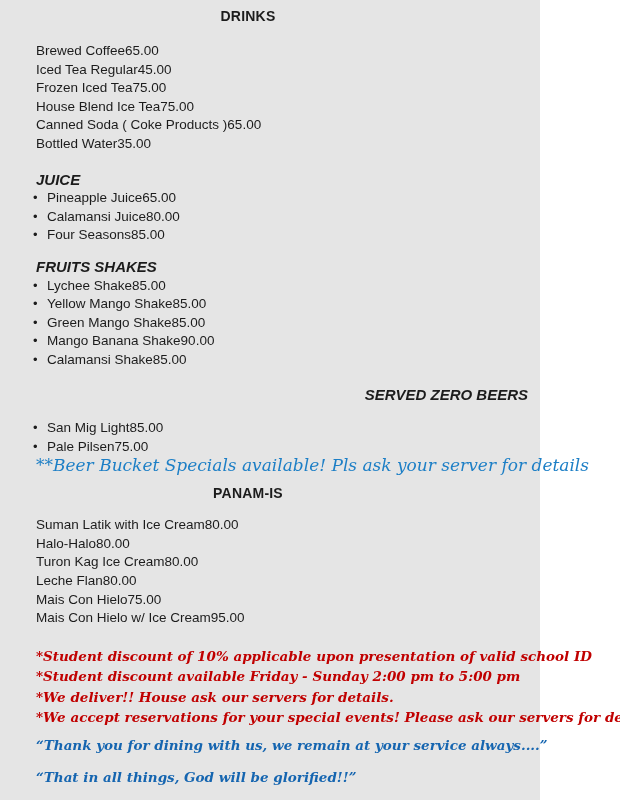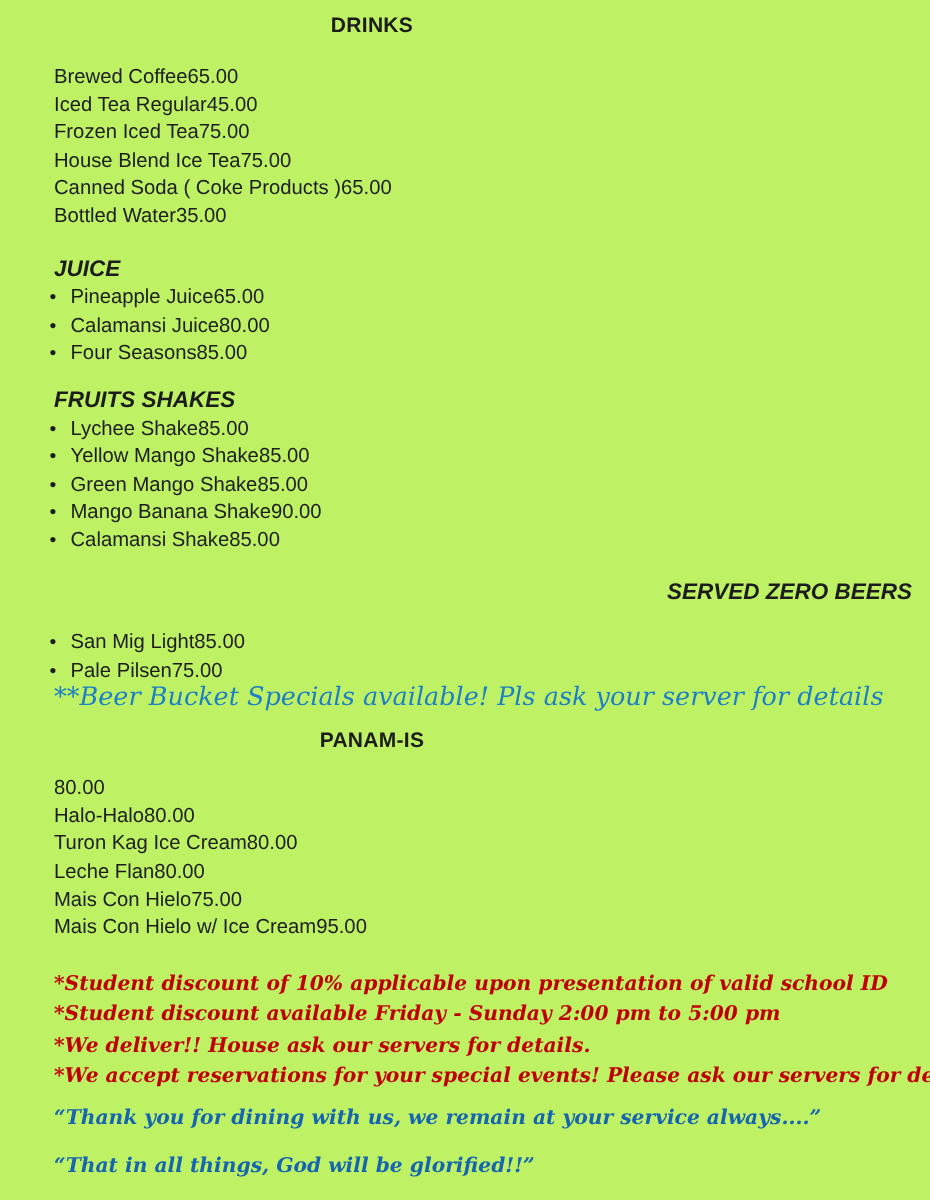--- a/index.html
+++ b/index.html
@@ -6,23 +6,23 @@
   body {
     width: 620px; height: 800px;
     background: #ffffff;
     overflow: hidden;
     font-family: "Liberation Sans", sans-serif;
     color: #1c1c1c;
     -webkit-font-smoothing: antialiased;
   }
   .page {
     box-sizing: border-box;
-    width: 620px; height: 800px;
+    width: 540px; height: 800px;
     padding: 7px 12px 0 36px;
-    background: #bef264;
+    background: #e5e5e5;
   }
   
   .big-title {
     width: 424px;
     text-align: center;
     font-weight: bold;
     font-size: 14px;
     line-height: 19px;
     letter-spacing: 0.2px;
   }
@@ -174,20 +174,21 @@
       <span class="item-name"><span class="bullet">•</span><span>Pale Pilsen</span></span>
       <span class="item-price">75.00</span>
     </div>
   </div>
   <div id="beer-note">**Beer Bucket Specials available! Pls ask your server for details</div>
 
   <div id="panamis-title" class="big-title">PANAM-IS</div>
 
   <div id="panamis-list">
     <div class="menu-row">
+      <span class="item-name">Suman Latik with Ice Cream</span>
       <span class="item-price">80.00</span>
     </div>
     <div class="menu-row">
       <span class="item-name">Halo-Halo</span>
       <span class="item-price">80.00</span>
     </div>
     <div class="menu-row">
       <span class="item-name">Turon Kag Ice Cream</span>
       <span class="item-price">80.00</span>
     </div>

